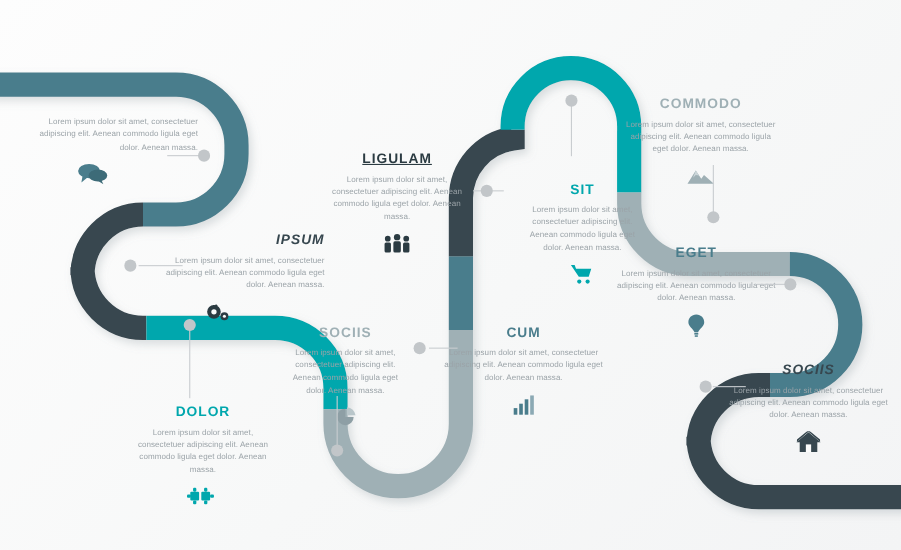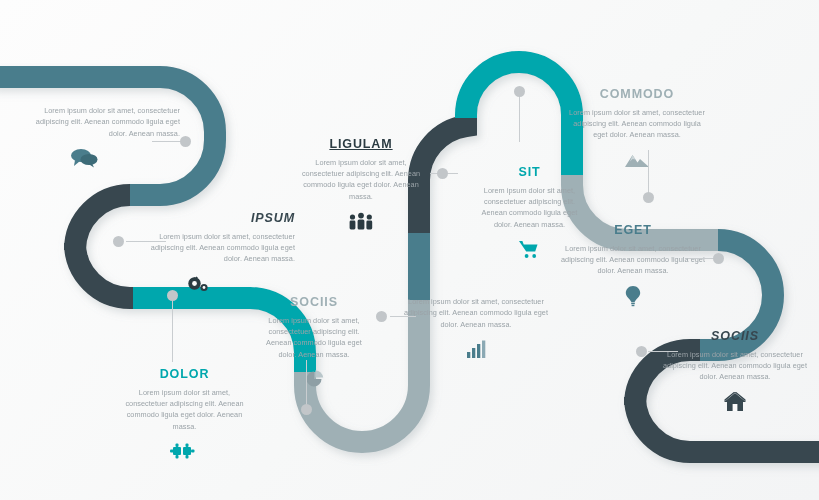--- a/index.html
+++ b/index.html
@@ -151,20 +151,21 @@
       <svg width="22" height="20" viewBox="0 0 22 20">
           <path d="M11 2.5 A7.5 7.5 0 1 0 18.5 10 L11 10 Z" fill="#8e9fa5"></path>
           <path d="M12.4 1.2 A8.4 8.4 0 0 1 20.2 8.6 L12.4 8.6 Z" fill="#b9c6ca"></path>
         </svg>
     </div>
   </div>
   <div class="conn v" style="left:306px; top:360px; height:48px;"></div>
   <div class="dot" style="left:301px; top:404px;"></div>
 
   <div class="node" style="left:400px; top:296px; width:152px;">
+    <div class="title ta-c" style="color:#4a7d8c;">CUM</div>
     <div class="body ta-c">Lorem ipsum dolor sit amet, consectetuer adipiscing elit. Aenean commodo ligula eget dolor. Aenean massa.</div>
     <div class="icon-wrap iw-c">
       <svg width="22" height="20" viewBox="0 0 22 20">
           <g fill="#4a7d8c">
             <rect x="2" y="13" width="3.3" height="6"></rect>
             <rect x="7" y="9" width="3.3" height="10"></rect>
             <rect x="12" y="5" width="3.3" height="14"></rect>
             <rect x="17" y="1.5" width="3.3" height="17.5" fill="#8ba9b4"></rect>
           </g>
         </svg>

